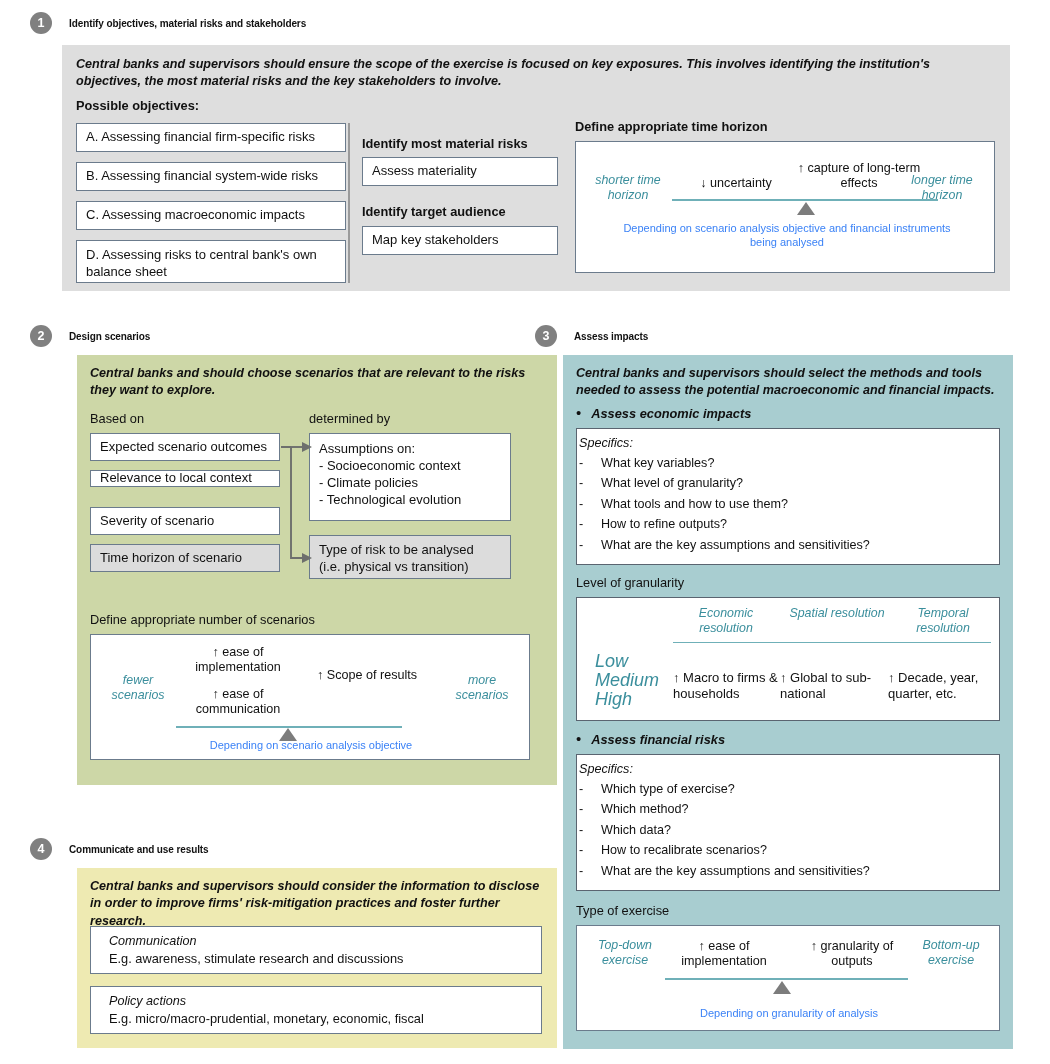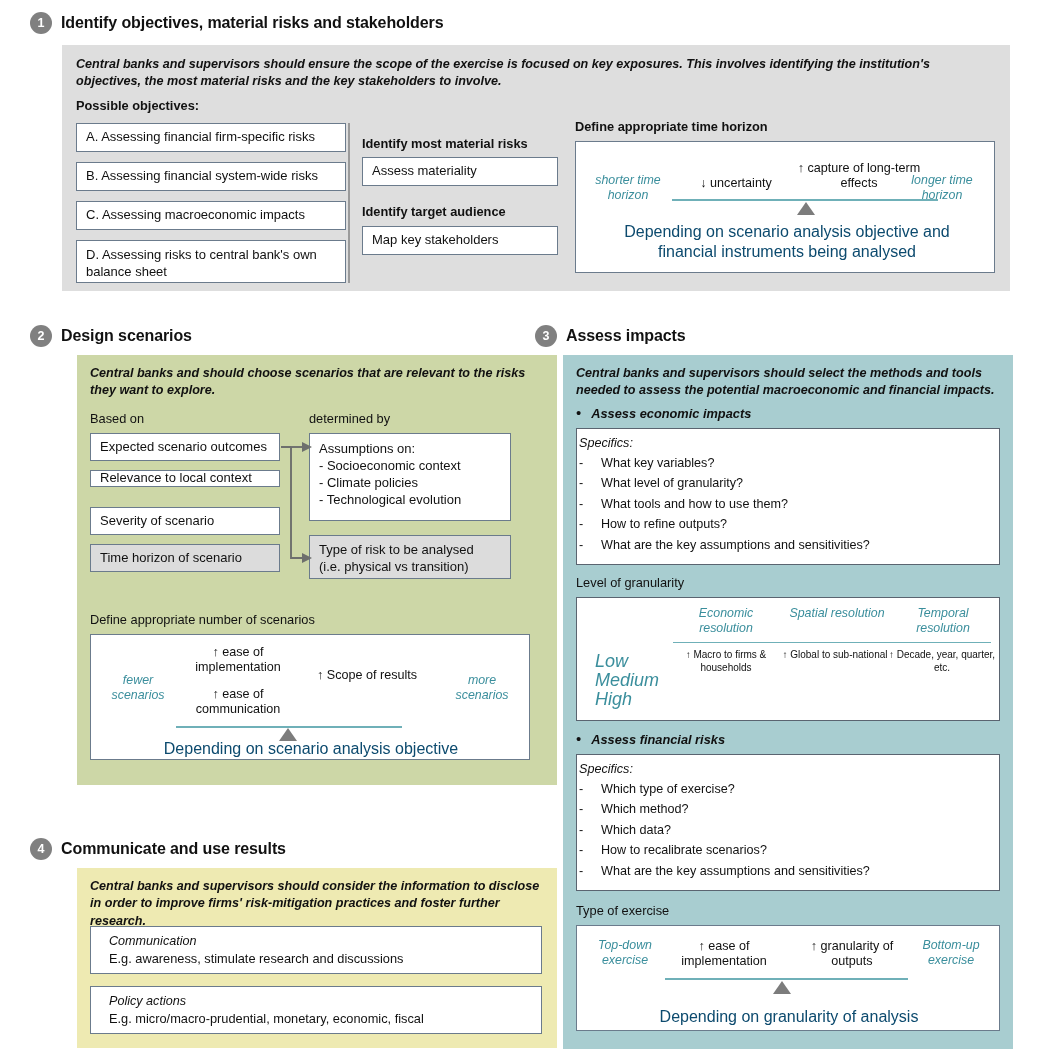--- a/index.html
+++ b/index.html
@@ -15,21 +15,21 @@
 
   
   .sec-head{position:absolute;display:flex;align-items:center;gap:9px;}
   .num-badge{
     width:22px;height:22px;border-radius:50%;
     background:#808080;color:#fff;
     font-size:12.5px;font-weight:bold;
     display:flex;align-items:center;justify-content:center;
     flex:0 0 auto;
   }
-  .sec-title{font-size:16px;font-weight:bold;color:#111;letter-spacing:-0.1px;white-space:nowrap;}
+  .sec-title{font-size:10px;font-weight:bold;color:#111;letter-spacing:-0.1px;white-space:nowrap;margin-left:8px;}
 
   
   .panel{position:absolute;box-sizing:border-box;}
   .panel-grey{background:#dedede;}
   .panel-green{background:#cdd7a7;}
   .panel-teal{background:#a8cdd0;}
   .panel-yellow{background:#eeeab2;}
 
   .intro{
     font-style:italic;font-weight:bold;
@@ -66,22 +66,22 @@
     line-height:1.22;color:#111;
   }
   .scale-rule{position:absolute;height:1.6px;background:#6fb0b8;}
   .tri{
     position:absolute;width:0;height:0;
     border-left:9px solid transparent;
     border-right:9px solid transparent;
     border-bottom:13px solid #7c7c7c;
   }
   .scale-caption{
-    position:absolute;text-align:center;font-size:16px;
-    line-height:1.26;color:#0c4a6e;
+    position:absolute;text-align:center;font-size:11px;
+    line-height:1.26;color:#3b82f6;
   }
 
   
   .specifics{
     position:absolute;box-sizing:border-box;
     background:#fff;border:1.4px solid #5a6470;
     padding:7px 10px 8px 2px;
   }
   .spec-title{font-style:italic;font-size:12.6px;margin-bottom:3px;color:#111;}
   .spec-row{display:flex;font-size:12.6px;line-height:1.62;color:#111;}
@@ -99,22 +99,22 @@
   .gran-h{
     color:#3a8e9c;font-style:italic;font-size:12.4px;
     line-height:1.2;text-align:center;
   }
   .gran-underline{position:absolute;height:1.3px;background:#6fb0b8;}
   .gran-left{
     position:absolute;color:#3a8e9c;font-style:italic;
     font-size:18px;line-height:1.5;
   }
   .gran-cell{
-    position:absolute;text-align:center;font-size:10px;
-    line-height:1.26;color:#111;
+    position:absolute;text-align:left;font-size:13px;
+    line-height:1.26;color:#111;margin-top:21px;
   }
 
   
   .arrow-svg{position:absolute;left:0;top:0;pointer-events:none;}
 
   .tagged-box{
     position:absolute;box-sizing:border-box;
     background:#fff;border:1.4px solid #6b7b8c;
     padding:6px 18px;
   }

